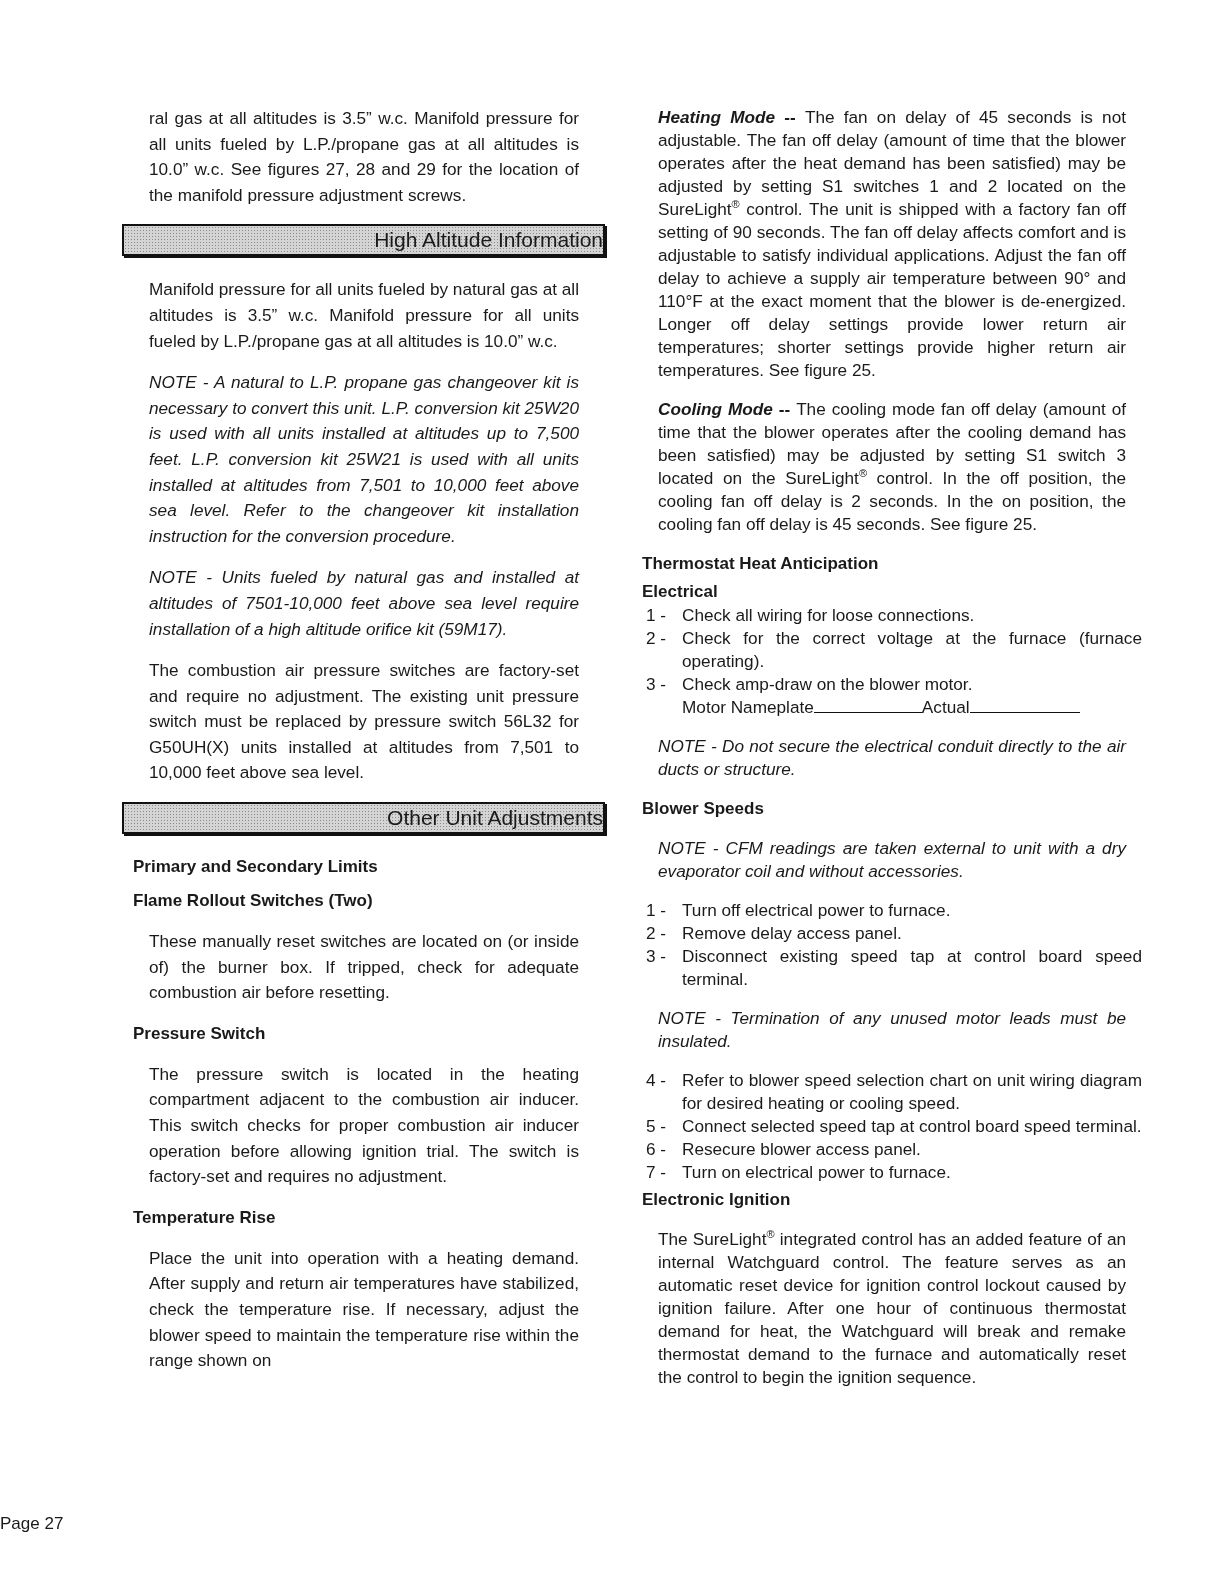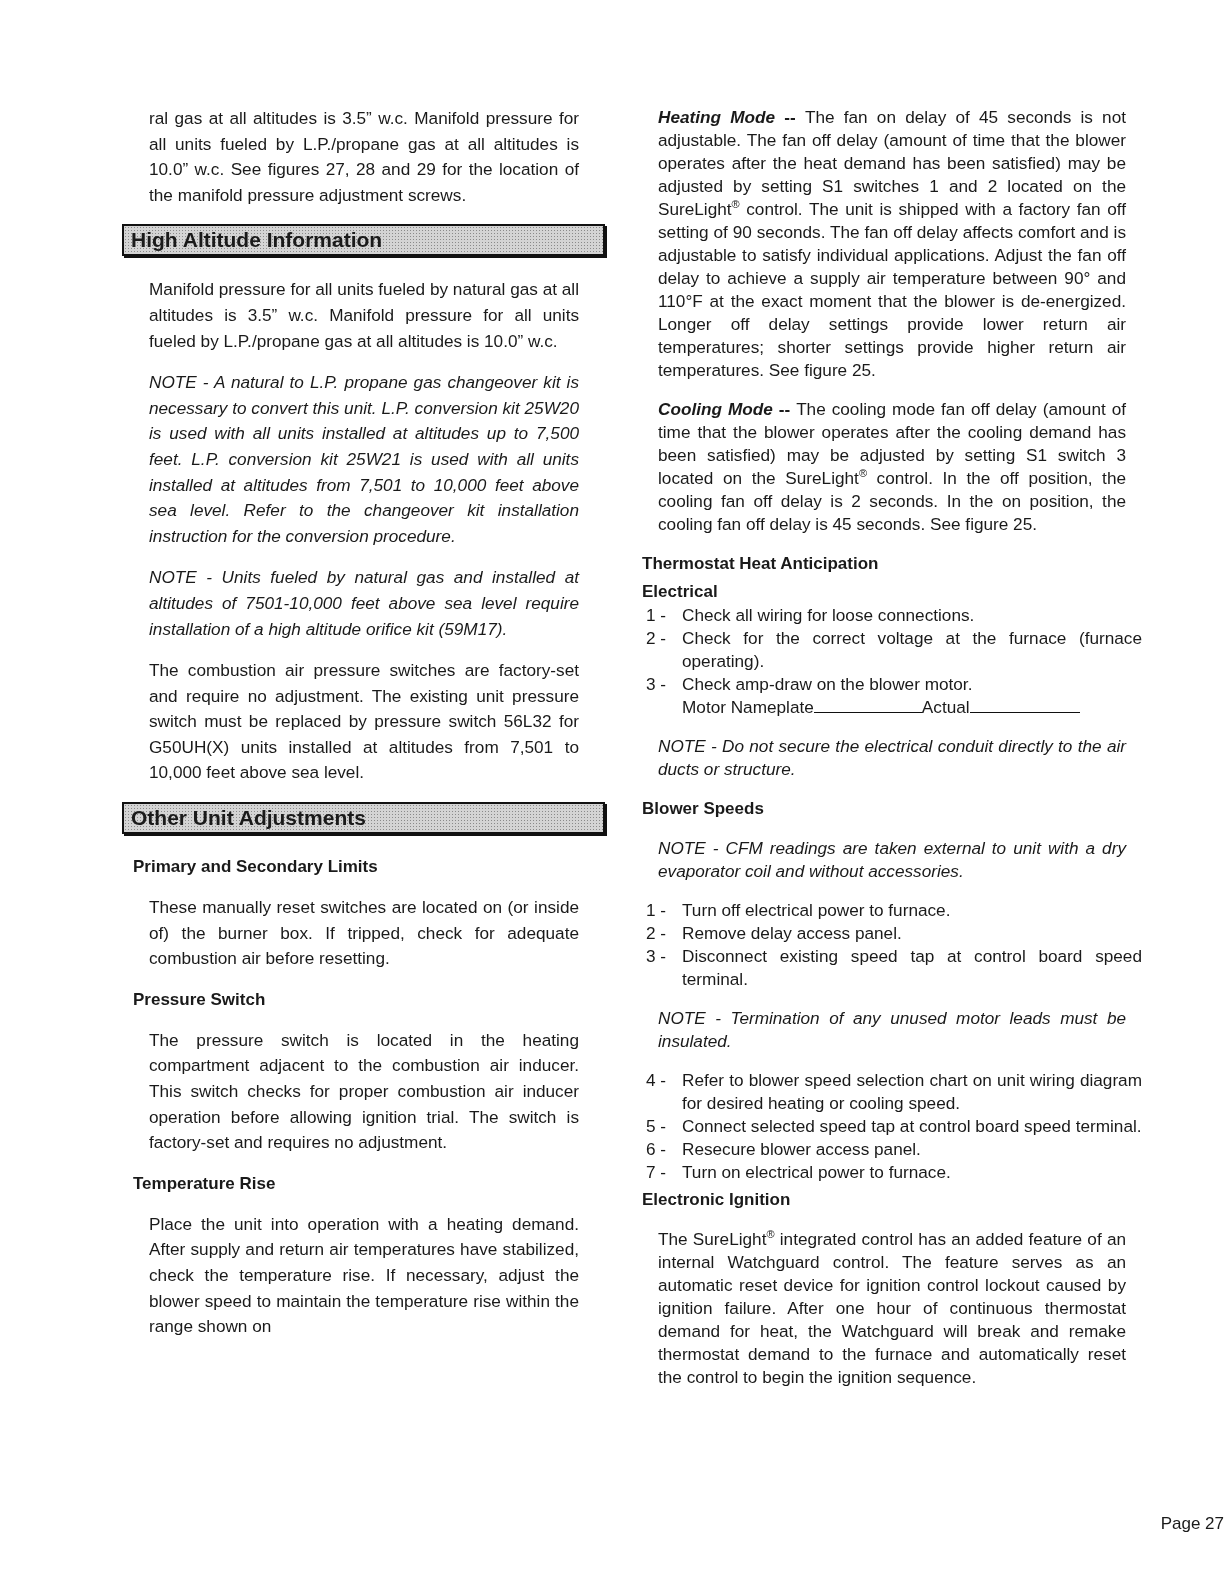--- a/index.html
+++ b/index.html
@@ -12,52 +12,54 @@
   .right p { line-height: 23px; }
   .it { font-style: italic; }
   .gap { margin-top: 8px; }
   .banner {
     position: relative; left: -11px; width: 472px; height: 28px;
     border: 2px solid #111; box-shadow: 2px 2px 0 #111;
     background-color: #d4d4d4;
     background-image: radial-gradient(#8a8a8a 0.6px, transparent 0.8px);
     background-size: 3px 3px;
     margin: 6px 0 21px 0;
-    font-weight: bold; font-size: 21px; line-height: 28px; padding-left: 7px;
+    font-weight: normal; font-size: 21px; line-height: 28px; padding-left: 7px;
     box-sizing: content-box;
+    text-align: right;
   }
   h4 { margin: 0; font-size: 17px; font-weight: bold; line-height: 24px; }
   .left h4 { margin-top: 10px; margin-bottom: 4px; }
   .left h4.first { margin-top: 0; }
   .right h4 { margin-top: 4px; }
   .lead { font-weight: bold; font-style: italic; }
   ol { list-style: none; margin: 0; padding: 0; }
   ol li { display: flex; font-size: 17.2px; line-height: 23px; }
   ol li .num { width: 36px; flex: none; padding-left: 4px; }
   ol li .txt { flex: 1; text-align: justify; }
   .blank { display: inline-block; width: 108px; border-bottom: 1.5px solid #111; height: 16px; vertical-align: baseline; }
   .blank.b2 { width: 110px; }
   sup { font-size: 11px; line-height: 0; }
-  .footer { position: absolute; top: 1514px; left: 0; width: 1224px; text-align: right; font-size: 17px; }
+  .footer { position: absolute; top: 1514px; left: 0; width: 1224px; text-align: left; font-size: 17px; }
 </style>
 </head>
 <body>
 
 <div class="col left">
   <p>ral gas at all altitudes is 3.5” w.c. Manifold pressure for all units fueled by L.P./propane gas at all altitudes is 10.0” w.c. See figures 27, 28 and 29 for the location of the manifold pressure adjustment screws.</p>
 
   <div class="banner">High Altitude Information</div>
   <p class="gap">Manifold pressure for all units fueled by natural gas at all altitudes is 3.5” w.c. Manifold pressure for all units fueled by L.P./propane gas at all altitudes is 10.0” w.c.</p>
   <p class="it gap">NOTE - A natural to L.P. propane gas changeover kit is necessary to convert this unit. L.P. conversion kit 25W20 is used with all units installed at altitudes up to 7,500 feet. L.P. conversion kit 25W21 is used with all units installed at altitudes from 7,501 to 10,000 feet above sea level. Refer to the changeover kit installation instruction for the conversion procedure.</p>
   <p class="it">NOTE - Units fueled by natural gas and installed at altitudes of 7501-10,000 feet above sea level require installation of a high altitude orifice kit (59M17).</p>
   <p class="gap">The combustion air pressure switches are factory-set and require no adjustment. The existing unit pressure switch must be replaced by pressure switch 56L32 for G50UH(X) units installed at altitudes from 7,501 to 10,000 feet above sea level.</p>
 
   <div class="banner">Other Unit Adjustments</div>
 
   <h4 class="first">Primary and Secondary Limits</h4>
+  <h4>Flame Rollout Switches (Two)</h4>
   <p>These manually reset switches are located on (or inside of) the burner box. If tripped, check for adequate combustion air before resetting.</p>
   <h4>Pressure Switch</h4>
   <p>The pressure switch is located in the heating compartment adjacent to the combustion air inducer. This switch checks for proper combustion air inducer operation before allowing ignition trial. The switch is factory-set and requires no adjustment.</p>
   <h4>Temperature Rise</h4>
   <p>Place the unit into operation with a heating demand. After supply and return air temperatures have stabilized, check the temperature rise. If necessary, adjust the blower speed to maintain the temperature rise within the range shown on</p>
 </div>
 
 <div class="col right">
 
   <p><span class="lead">Heating Mode</span><b> -- </b><span>The fan on delay of 45 seconds is not adjustable. The fan off delay (amount of time that the blower operates after the heat demand has been satisfied) may be adjusted by setting S1 switches 1 and 2 located on the SureLight</span><sup>®</sup><span> control. The unit is shipped with a factory fan off setting of 90 seconds. The fan off delay affects comfort and is adjustable to satisfy individual applications. Adjust the fan off delay to achieve a supply air temperature between 90° and 110°F at the exact moment that the blower is de-energized. Longer off delay settings provide lower return air temperatures; shorter settings provide higher return air temperatures. See figure 25.</span></p>

